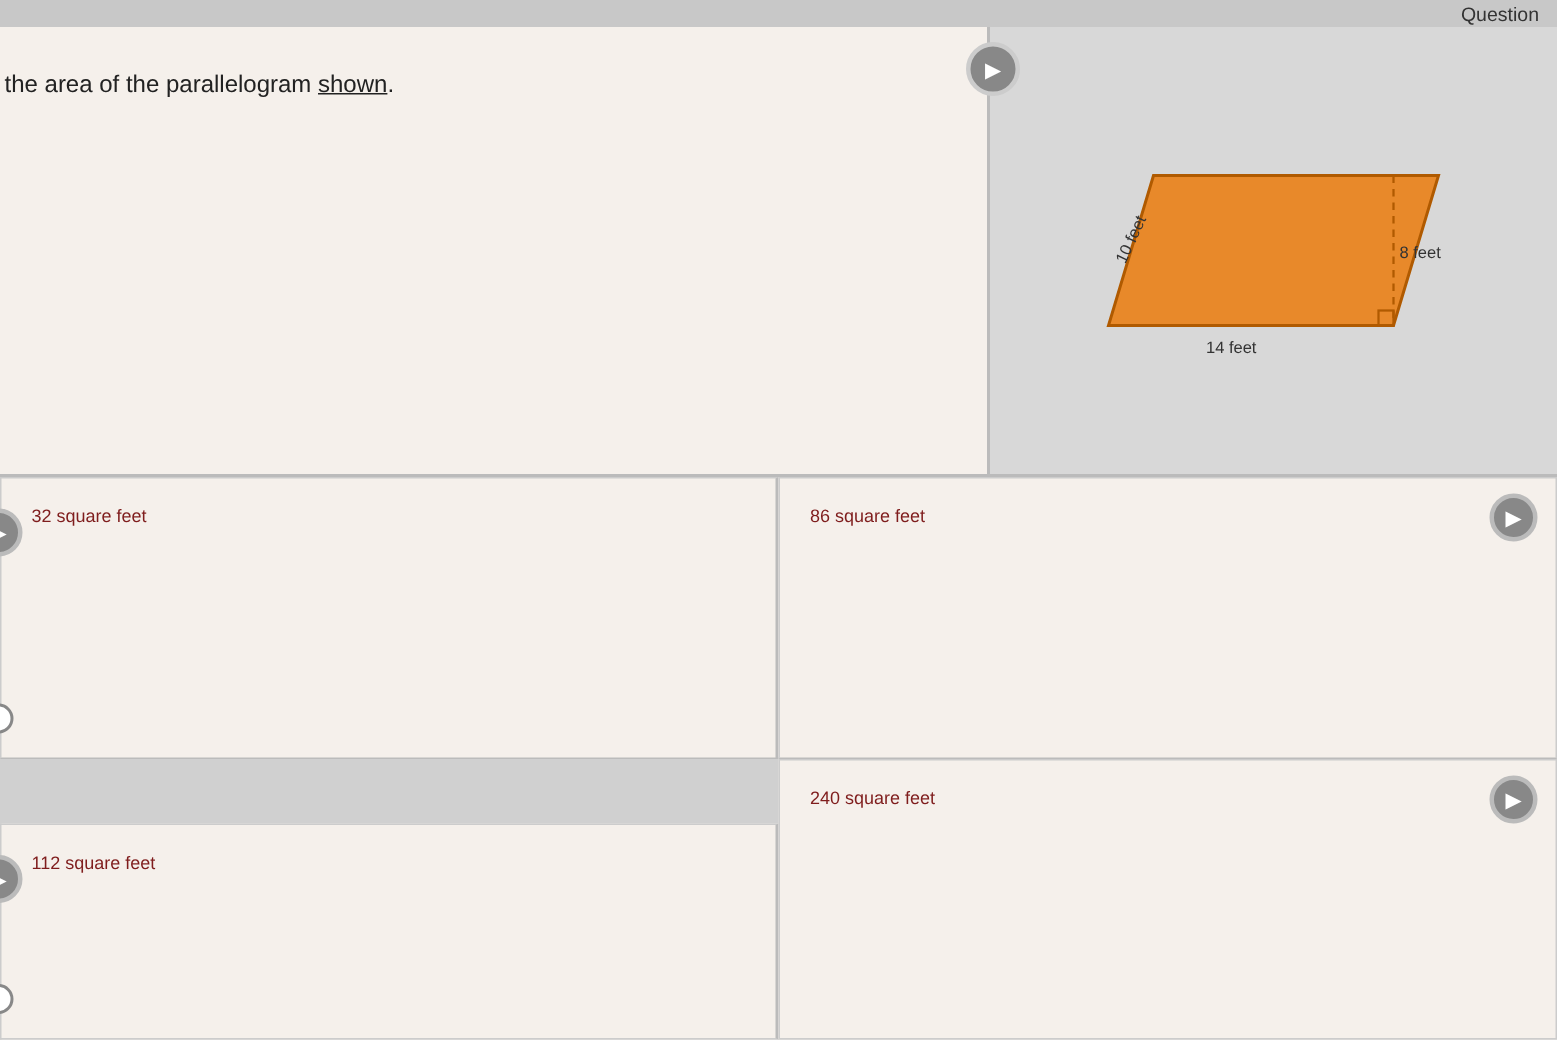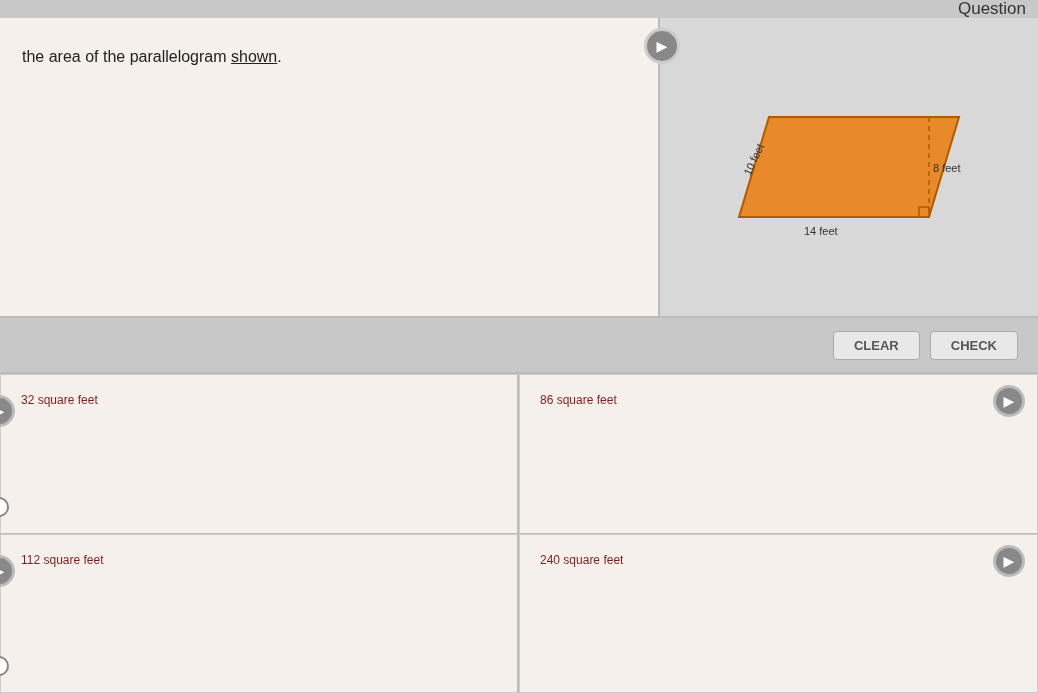--- a/index.html
+++ b/index.html
@@ -17,21 +17,21 @@
       position: absolute;
       top: 0; left: 0; right: 0;
       height: 18px;
       background: #c8c8c8;
       display: flex;
       align-items: center;
       justify-content: flex-end;
       padding-right: 12px;
     }
     .top-bar-title {
-      font-size: 17px;
+      font-size: 13px;
       color: #333;
     }
 
     
     .main-container {
       position: absolute;
       top: 18px; left: 0; right: 0; bottom: 0;
       display: flex;
       flex-direction: column;
     }
@@ -40,21 +40,21 @@
     .upper-section {
       display: flex;
       flex: 1;
       max-height: 300px;
     }
 
     
     .question-area {
       background: #f5f0eb;
       flex: 0 0 660px;
-      padding: 30px 20px 20px 22px;
+      padding: 30px 20px 20px 3px;
       border-right: 2px solid #bbb;
       border-bottom: 2px solid #bbb;
       position: relative;
     }
 
     .question-text {
       font-size: 16px;
       color: #222;
     }
     .question-text u {
@@ -244,58 +244,54 @@
           <text x="32" y="85" font-size="11" fill="#333" transform="rotate(-65, 40, 80)">10 feet</text>
 
           <text x="224" y="85" font-size="11" fill="#333">8 feet</text>
 
           <text x="95" y="148" font-size="11" fill="#333">14 feet</text>
         </svg>
       </div>
     </div>
   </div>
 
-  <div class="control-bar">
-    <button class="btn-clear">CLEAR</button>
-    <button class="btn-check">CHECK</button>
+
+  <div class="lower-section">
+
+    <div class="answer-cell" style="position:relative;">
+
+      <div class="audio-btn-center" style="left:-18px; top:20px; transform:none;">
+        <span class="speaker-icon">▶</span>
+      </div>
+      <span class="answer-text">32 square feet</span>
+
+      <div class="left-edge-circle" style="left:-12px; bottom:16px; top:auto; transform:none;"></div>
+    </div>
+
+    <div class="answer-cell" style="position:relative;">
+
+      <div class="audio-btn-right">
+        <span class="speaker-icon">▶</span>
+      </div>
+      <span class="answer-text">86 square feet</span>
+    </div>
+
+    <div class="answer-cell" style="position:relative;margin-top:43px;">
+
+      <div class="audio-btn-center" style="left:-18px; top:20px; transform:none;">
+        <span class="speaker-icon">▶</span>
+      </div>
+      <span class="answer-text">112 square feet</span>
+
+      <div class="left-edge-circle" style="left:-12px; bottom:16px; top:auto; transform:none;"></div>
+    </div>
+
+    <div class="answer-cell" style="position:relative;">
+
+      <div class="audio-btn-right">
+        <span class="speaker-icon">▶</span>
+      </div>
+      <span class="answer-text">240 square feet</span>
+    </div>
+
   </div>
 
-  <div class="lower-section">
-
-    <div class="answer-cell" style="position:relative;">
-
-      <div class="audio-btn-center" style="left:-18px; top:20px; transform:none;">
-        <span class="speaker-icon">▶</span>
-      </div>
-      <span class="answer-text">32 square feet</span>
-
-      <div class="left-edge-circle" style="left:-12px; bottom:16px; top:auto; transform:none;"></div>
-    </div>
-
-    <div class="answer-cell" style="position:relative;">
-
-      <div class="audio-btn-right">
-        <span class="speaker-icon">▶</span>
-      </div>
-      <span class="answer-text">86 square feet</span>
-    </div>
-
-    <div class="answer-cell" style="position:relative;">
-
-      <div class="audio-btn-center" style="left:-18px; top:20px; transform:none;">
-        <span class="speaker-icon">▶</span>
-      </div>
-      <span class="answer-text">112 square feet</span>
-
-      <div class="left-edge-circle" style="left:-12px; bottom:16px; top:auto; transform:none;"></div>
-    </div>
-
-    <div class="answer-cell" style="position:relative;">
-
-      <div class="audio-btn-right">
-        <span class="speaker-icon">▶</span>
-      </div>
-      <span class="answer-text">240 square feet</span>
-    </div>
-
-  </div>
-
 </div>
 
 </body></html>

